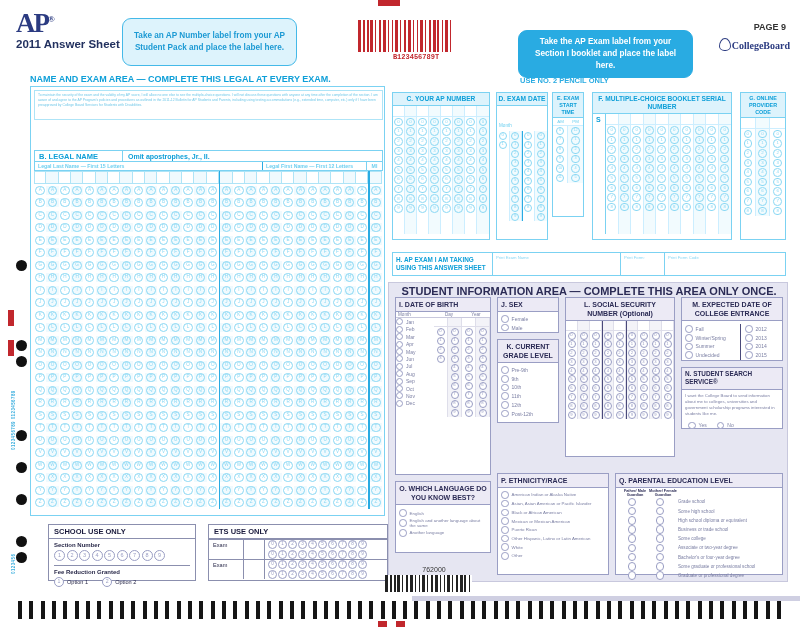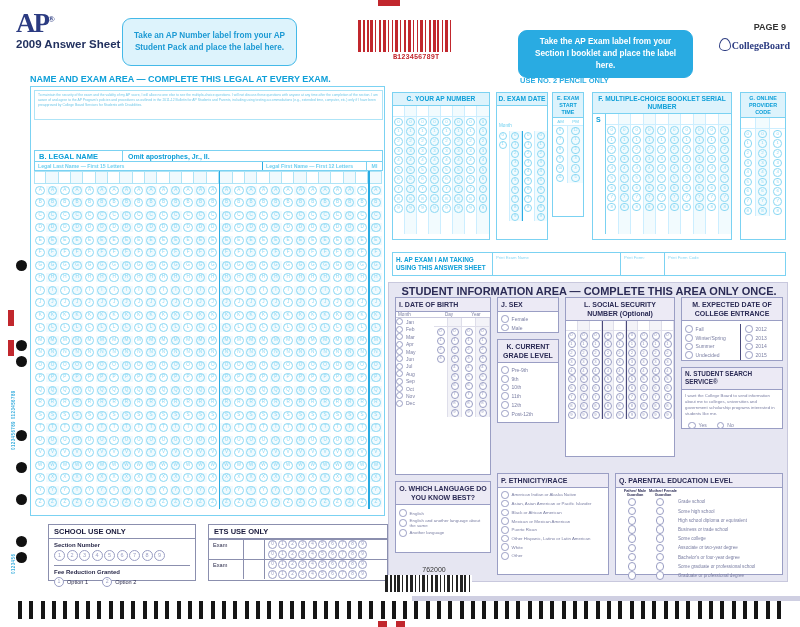--- a/index.html
+++ b/index.html
@@ -157,21 +157,21 @@
                font-size:4.5px; color:#3aaede; font-weight:bold; letter-spacing:.4px; }
 </style>
 </head>
 <body>
 
 <div id="sheet">
 
   <div class="abs" id="ap-logo">
     <span>AP</span><sup>®</sup>
   </div>
-  <div class="abs" id="year-title">2009 Answer Sheet</div>
+  <div class="abs" id="year-title">2011 Answer Sheet</div>
 
   <div class="abs label-box" id="ap-number-label-box">
     <span>Take an AP Number label from your AP Student Pack and place the label here.</span>
   </div>
 
   <div class="abs label-box" id="ap-exam-label-box">
     <span>Take the AP Exam label from your Section I booklet and place the label here.</span>
   </div>
 
   <div class="abs" id="page-num">PAGE 9</div>

